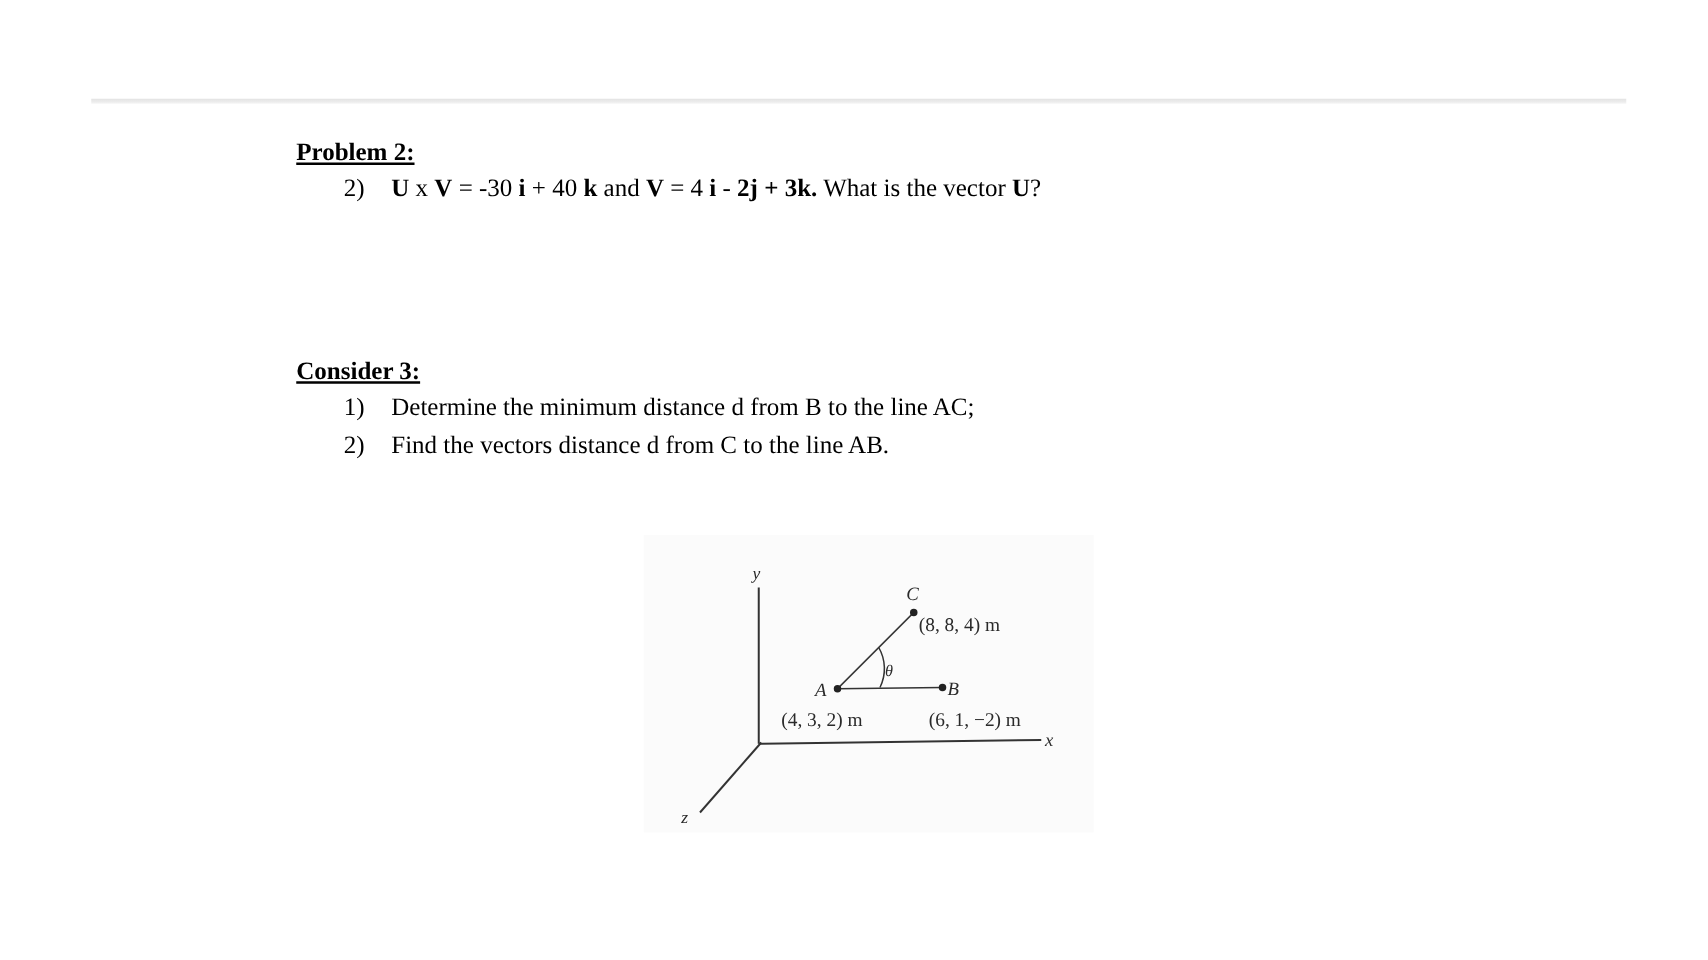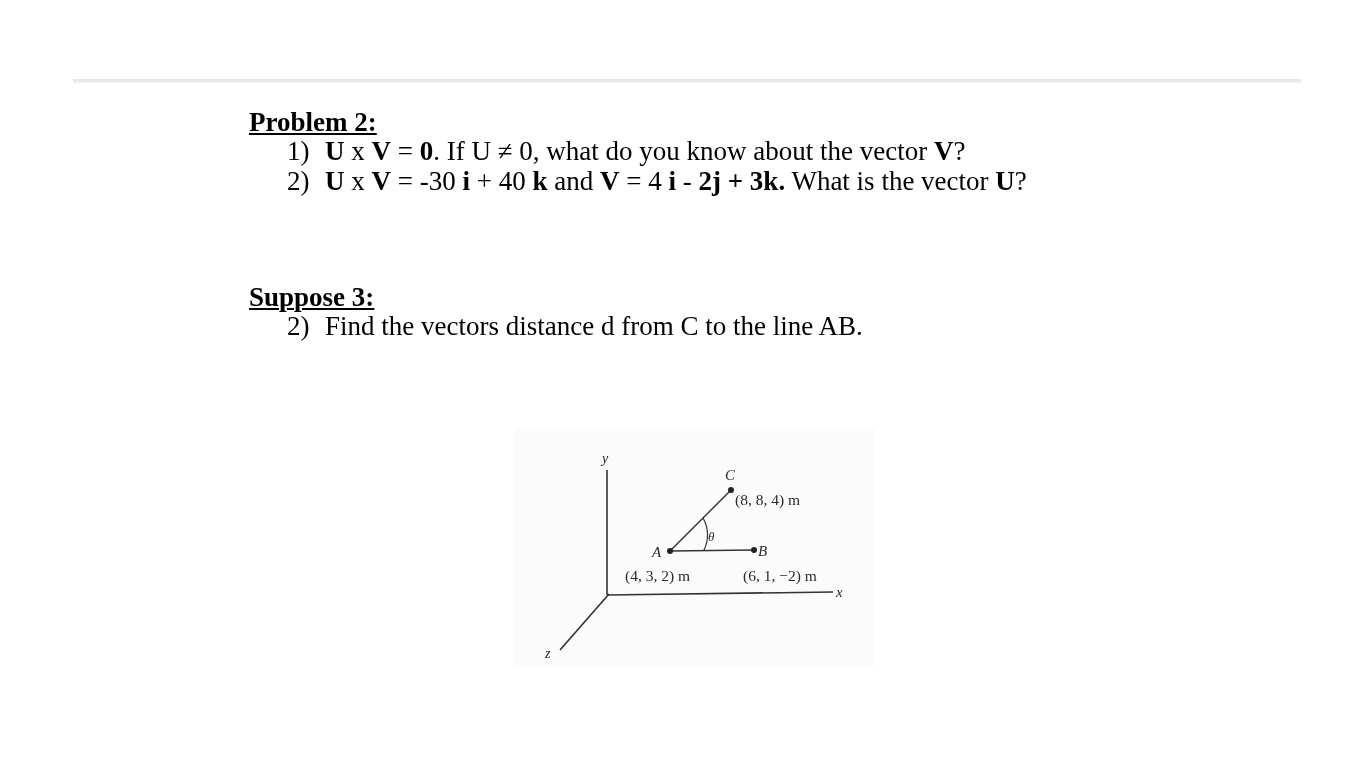--- a/index.html
+++ b/index.html
@@ -18,22 +18,22 @@
     .divider {
       position: absolute;
       left: 73px;
       top: 79px;
       width: 1228px;
       height: 4px;
       background: linear-gradient(#e3e3e3, #ececec 60%, #f6f6f6);
     }
     .problem {
       position: absolute;
-      left: 249px;
-      font-size: 27px;
+      left: 237px;
+      font-size: 20px;
       line-height: 29.3px;
       white-space: nowrap;
     }
     #problem-2 { top: 108px; }
     #problem-3 { top: 283px; }
     .heading {
       font-weight: bold;
       text-decoration: underline;
       text-underline-offset: 2px;
       text-decoration-thickness: 2px;
@@ -67,26 +67,26 @@
       fill: #2a2a2a;
     }
   </style>
 </head>
 <body>
 
 <div class="divider"></div>
 
 <div class="problem" id="problem-2">
   <div class="heading">Problem 2:</div>
-  <div class="list-item"><span class="num">1)</span><b>U</b><span> x </span><b>V</b><span> = </span><b>0</b><span>. If U ≠ 0, what do you know about the vector </span><b>V</b><span>?</span></div>
   <div class="list-item"><span class="num">2)</span><b>U</b><span> x </span><b>V</b><span> = -30 </span><b>i</b><span> + 40 </span><b>k</b><span> and </span><b>V</b><span> = 4 </span><b>i</b><span> - </span><b>2j + 3k.</b><span> What is the vector </span><b>U</b><span>?</span></div>
 </div>
 
 <div class="problem" id="problem-3">
-  <div class="heading">Suppose 3:</div>
+  <div class="heading">Consider 3:</div>
+  <div class="list-item"><span class="num">1)</span><span>Determine the minimum distance d from B to the line AC;</span></div>
   <div class="list-item"><span class="num">2)</span><span>Find the vectors distance d from C to the line AB.</span></div>
 </div>
 
 <div class="figure">
   <svg viewBox="0 0 360 238" xmlns="http://www.w3.org/2000/svg">
 
     <line x1="92" y1="167" x2="92" y2="42" stroke="#333" stroke-width="1.6"></line>
     <line x1="92" y1="167" x2="318" y2="164" stroke="#333" stroke-width="1.6"></line>
     <line x1="94" y1="166" x2="45" y2="222" stroke="#333" stroke-width="1.6"></line>
     <text class="fig-label" x="87" y="35" font-size="14" font-style="italic">y</text>

